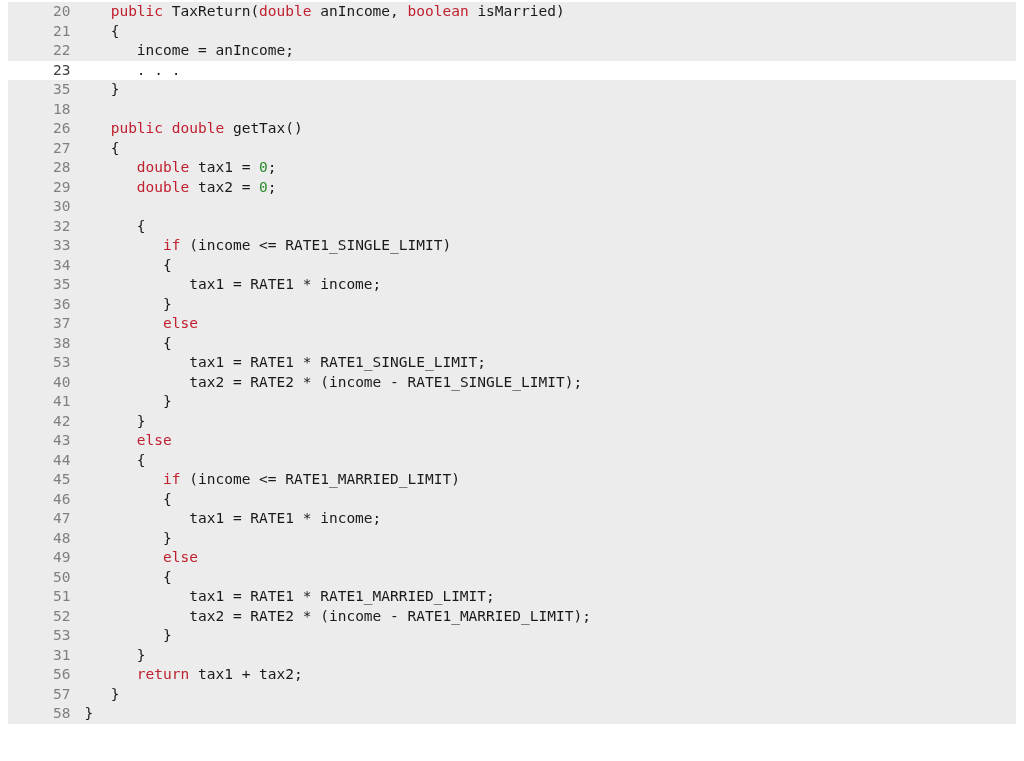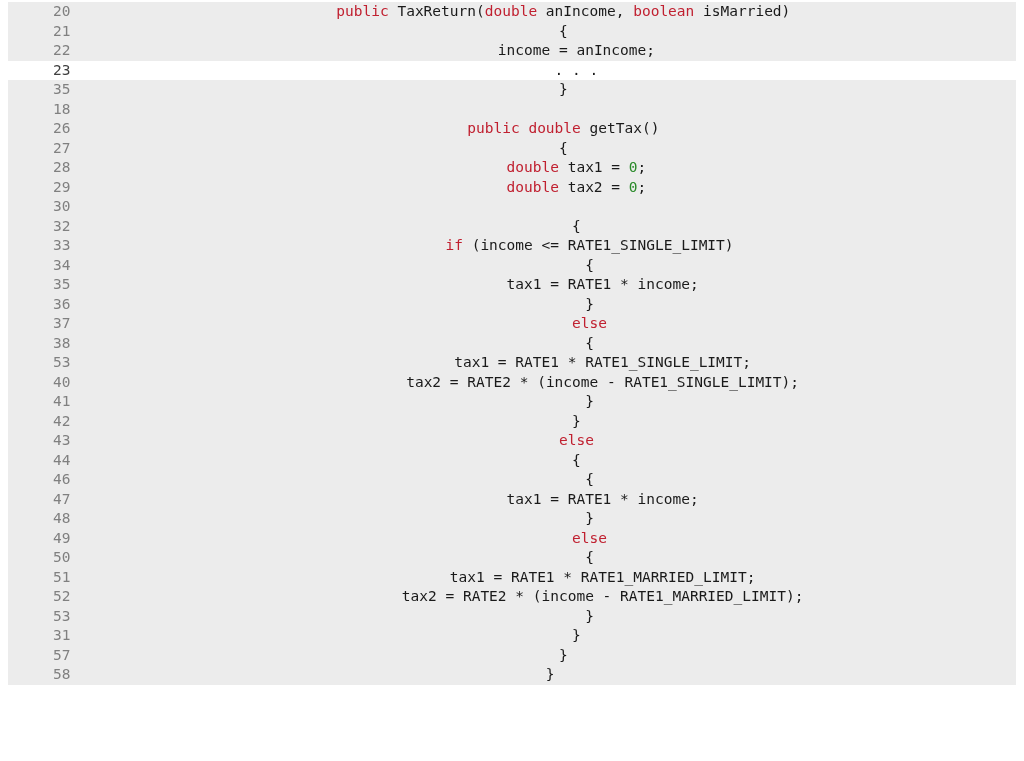--- a/index.html
+++ b/index.html
@@ -32,21 +32,20 @@
       padding-left: 45px;
     }
     .highlighted .gutter {
       color: #404040;
       font-weight: 400;
     }
     .code-content {
       white-space: pre;
       color: #1a1a1a;
       flex: 1;
-      text-align: center;
     }
     .tok-keyword { color: #c02030; }
     .tok-type    { color: #c02030; }
     .tok-number  { color: #2a8a2a; }
     .tok-operator{ color: #1a1a1a; }
     .tok-punct   { color: #1a1a1a; }
     .tok-ident   { color: #1a1a1a; }
     .cursor-slot {
       display: inline-block;
       width: 1px;
@@ -150,20 +149,24 @@
     </div>
     <div class="code-line">
       <div class="gutter">43</div>
       <div class="code-content">      <span class="tok-keyword">else</span></div>
     </div>
     <div class="code-line">
       <div class="gutter">44</div>
       <div class="code-content">      <span class="tok-punct">{</span></div>
     </div>
     <div class="code-line">
+      <div class="gutter">45</div>
+      <div class="code-content">         <span class="tok-keyword">if</span><span class="tok-ident"> </span><span class="tok-punct">(</span><span class="tok-ident">income </span><span class="tok-operator">&lt;=</span><span class="tok-ident"> RATE1_MARRIED_LIMIT</span><span class="tok-punct">)</span></div>
+    </div>
+    <div class="code-line">
       <div class="gutter">46</div>
       <div class="code-content">         <span class="tok-punct">{</span></div>
     </div>
     <div class="code-line">
       <div class="gutter">47</div>
       <div class="code-content">            <span class="tok-ident">tax1 </span><span class="tok-operator">=</span><span class="tok-ident"> RATE1 </span><span class="tok-operator">*</span><span class="tok-ident"> income</span><span class="tok-punct">;</span></div>
     </div>
     <div class="code-line">
       <div class="gutter">48</div>
       <div class="code-content">         <span class="tok-punct">}</span></div>
@@ -184,20 +187,24 @@
       <div class="gutter">52</div>
       <div class="code-content">            <span class="tok-ident">tax2 </span><span class="tok-operator">=</span><span class="tok-ident"> RATE2 </span><span class="tok-operator">*</span><span class="tok-ident"> </span><span class="tok-punct">(</span><span class="tok-ident">income </span><span class="tok-operator">-</span><span class="tok-ident"> RATE1_MARRIED_LIMIT</span><span class="tok-punct">)</span><span class="tok-punct">;</span></div>
     </div>
     <div class="code-line">
       <div class="gutter">53</div>
       <div class="code-content">         <span class="tok-punct">}</span></div>
     </div>
     <div class="code-line">
       <div class="gutter">31</div>
       <div class="code-content">      <span class="tok-punct">}</span></div>
+    </div>
+    <div class="code-line">
+      <div class="gutter">56</div>
+      <div class="code-content">      <span class="tok-keyword">return</span><span class="tok-ident"> tax1 </span><span class="tok-operator">+</span><span class="tok-ident"> tax2</span><span class="tok-punct">;</span></div>
     </div>
     <div class="code-line">
       <div class="gutter">57</div>
       <div class="code-content">   <span class="tok-punct">}</span></div>
     </div>
     <div class="code-line">
       <div class="gutter">58</div>
       <div class="code-content"><span class="tok-punct">}</span></div>
     </div>
   </div>

